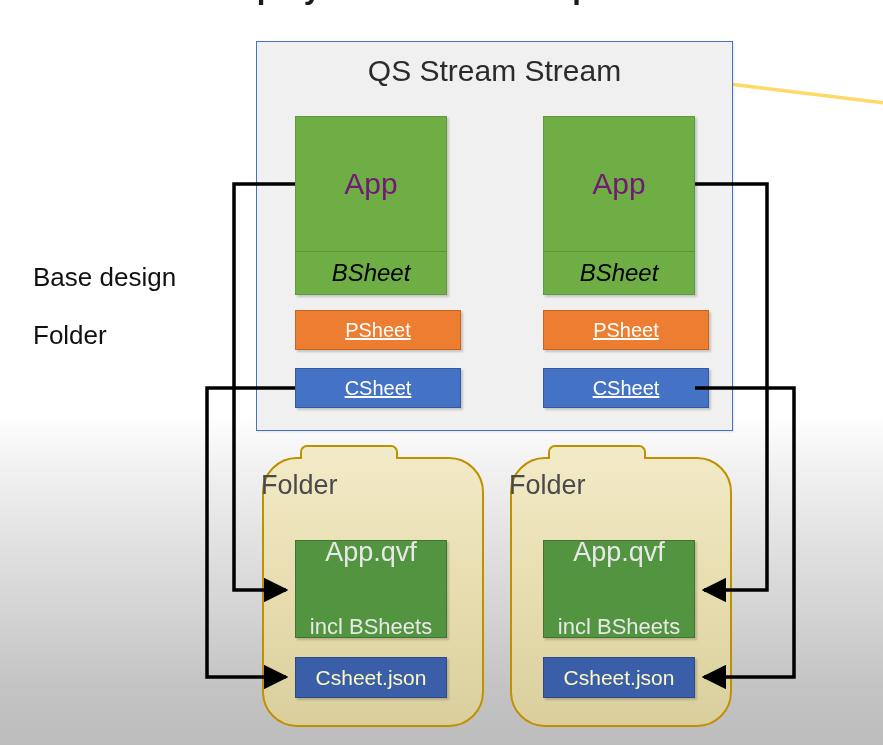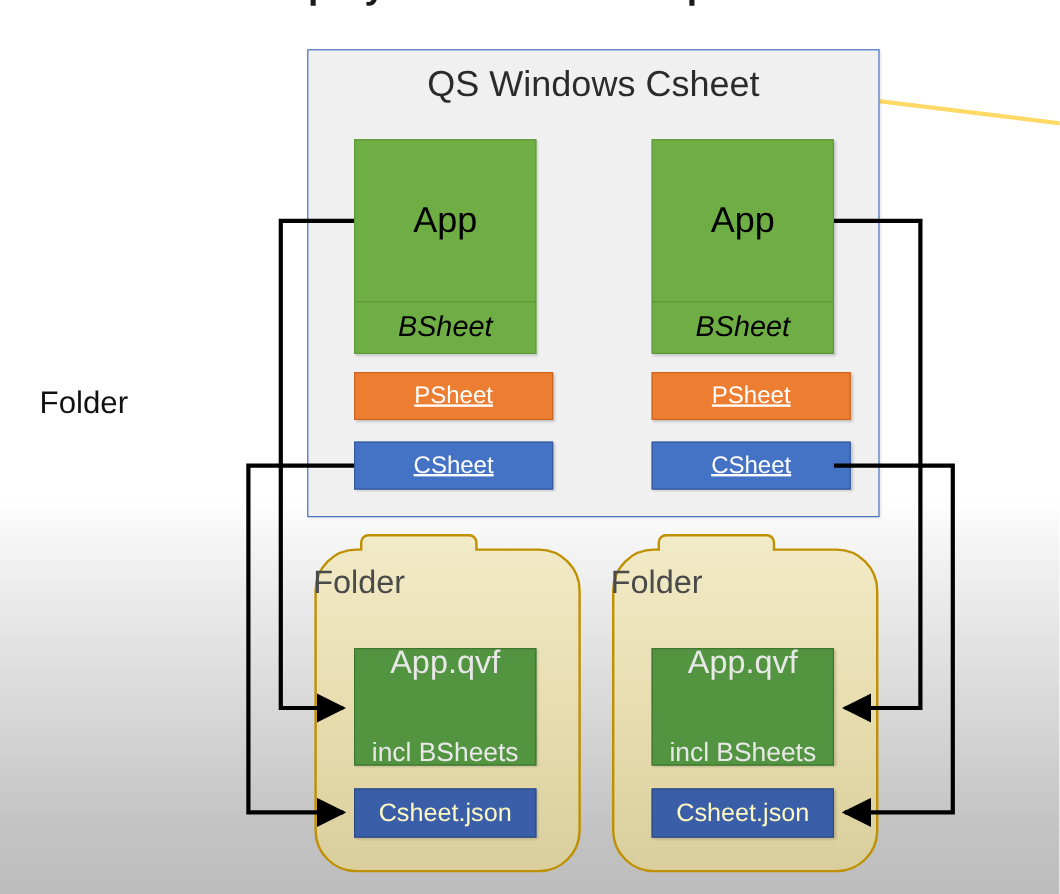--- a/index.html
+++ b/index.html
@@ -74,21 +74,21 @@
   }
   .app-block.left  { left: 295px; top: 116px; }
   .app-block.right { left: 543px; top: 116px; }
 
   .app-main {
     height: 135px;
     display: flex;
     align-items: center;
     justify-content: center;
     font-size: 30px;
-    color: #000000;
+    color: #701a75;
     border-bottom: 1px solid #5d9639;
     box-sizing: border-box;
   }
   .app-bsheet {
     height: 42px;
     display: flex;
     align-items: center;
     justify-content: center;
     font-size: 24px;
     color: #000000;
@@ -189,23 +189,24 @@
 
 <div id="stage">
 
   <div class="title-sliver">Deployment and Development</div>
 
   <svg class="yellow-line" width="190" height="50">
     <line x1="5" y1="11" x2="185" y2="33" stroke="#ffd966" stroke-width="3.5" stroke-linecap="round"></line>
   </svg>
 
   <div class="qs-stream">
-    <div class="qs-stream-title">QS Windows Csheet</div>
-  </div>
-
+    <div class="qs-stream-title">QS Stream Stream</div>
+  </div>
+
+  <div class="row-label base">Base design</div>
   <div class="row-label private">Folder</div>
 
   <div class="app-block left">
     <div class="app-main">App</div>
     <div class="app-bsheet">BSheet</div>
   </div>
   <div class="sheet-strip psheet left">PSheet</div>
   <div class="sheet-strip csheet left">CSheet</div>
 
   <div class="app-block right">

